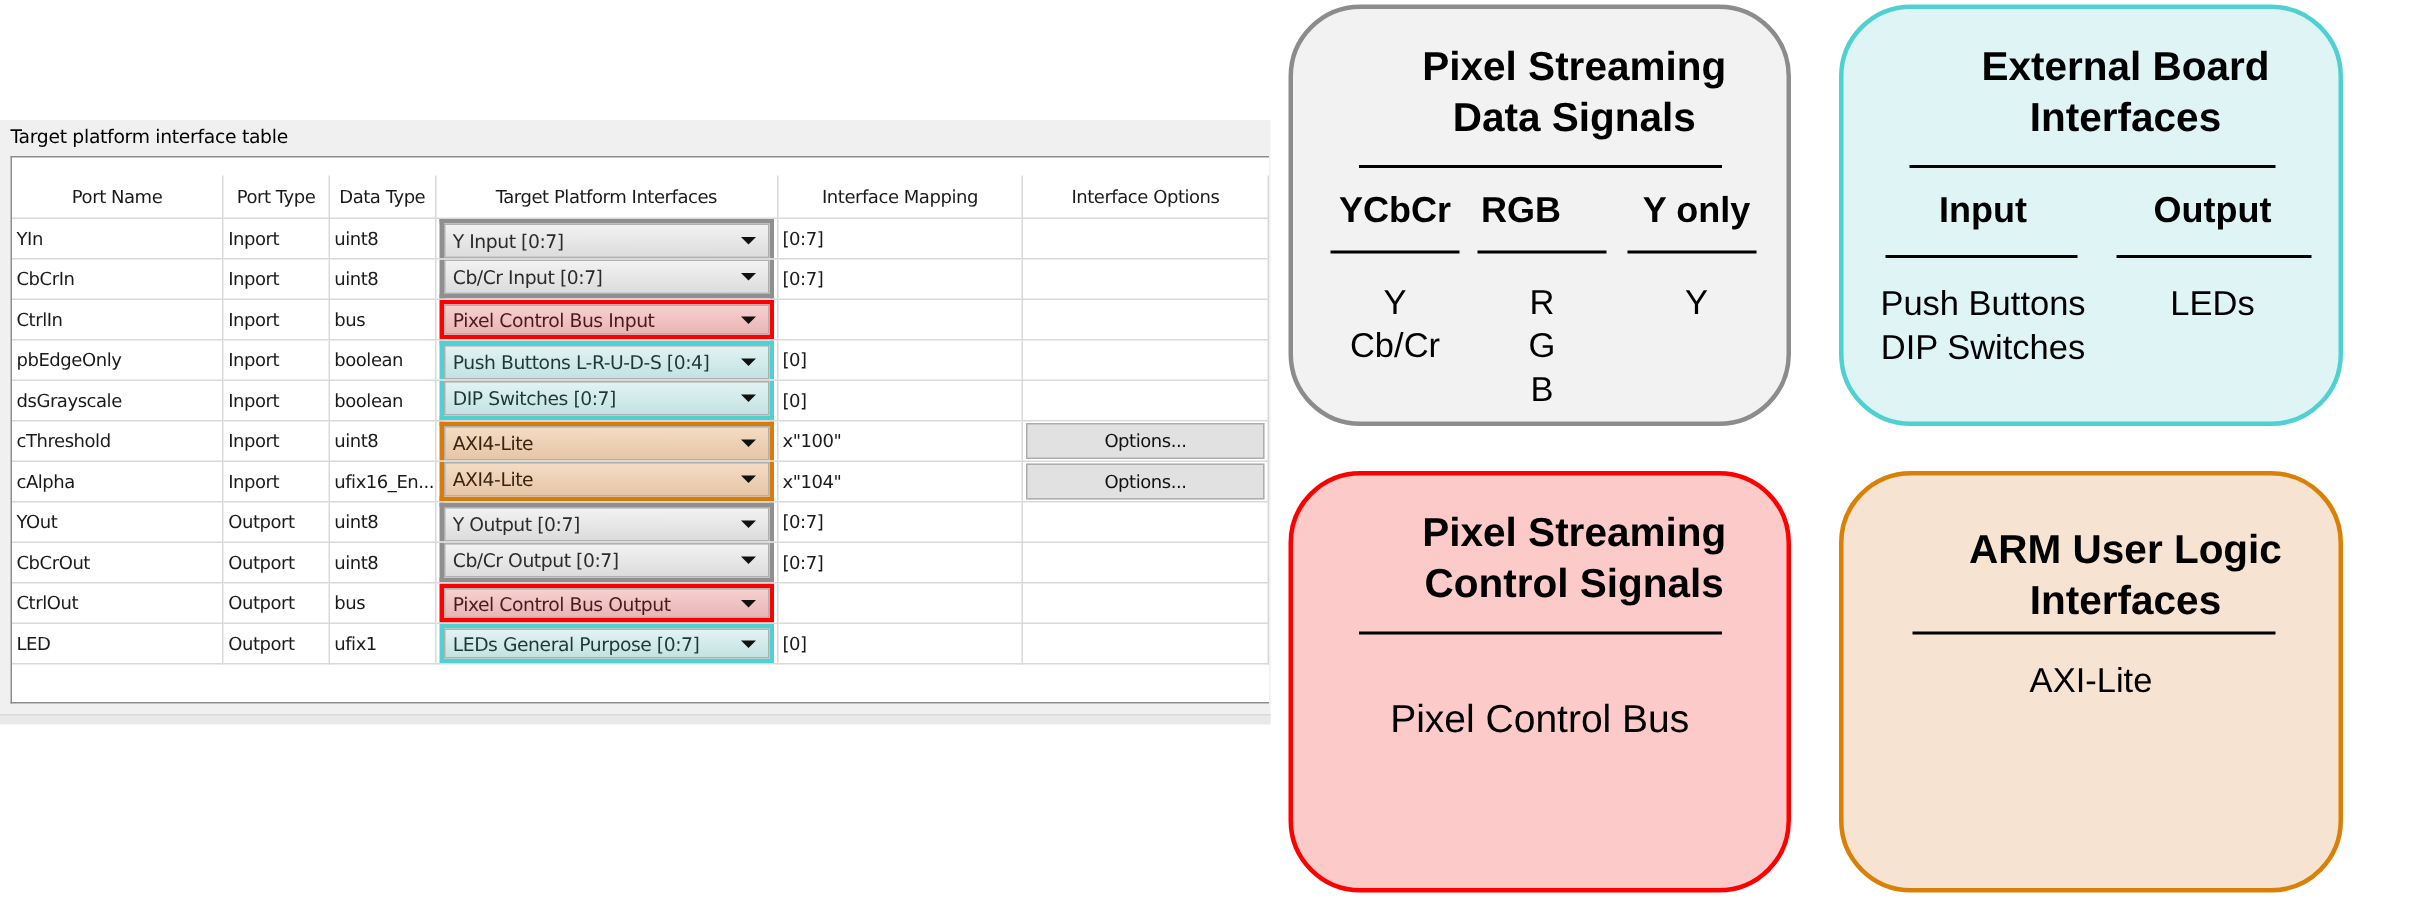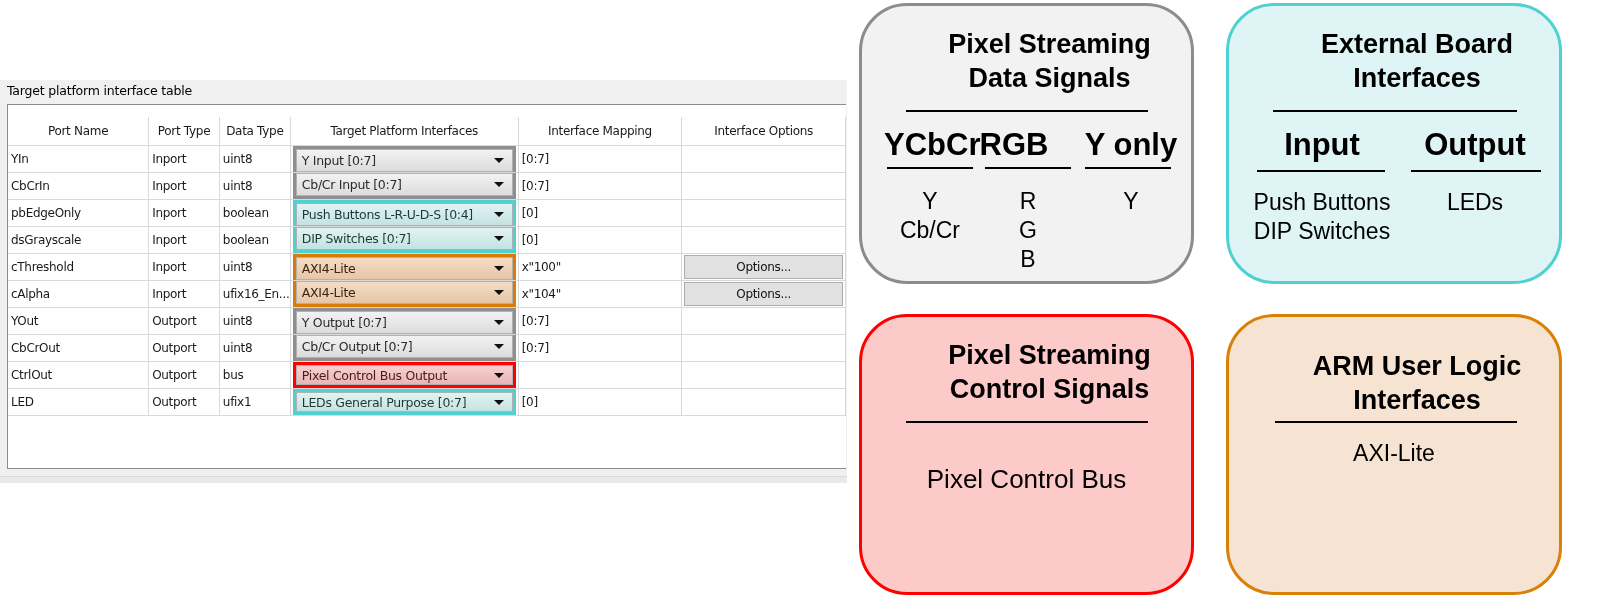--- a/index.html
+++ b/index.html
@@ -70,21 +70,21 @@
 
   
   .box {
     position:absolute; box-sizing:border-box; border-radius:48px; border-width:3px; border-style:solid;
     text-align:center; color:#000;
   }
   .box h2 {
     margin:0; font-size:27px; line-height:34px; font-weight:bold;padding-left:46px;
   }
   .box .rule { height:2px; background:#000; position:absolute; }
-  .box .sub { position:absolute; font-size:31px; font-weight:bold; }
+  .box .sub { position:absolute; font-size:24px; font-weight:bold; }
   .box .val { position:absolute; font-size:23px; line-height:29px; }
 
   .box-gray   { left:859px;  top:3px;   width:335px; height:281px; border-color:#8c8c8c; background:#f2f2f2; }
   .box-cyan   { left:1226px; top:3px;   width:336px; height:281px; border-color:#4fd1d1; background:#dff4f4; }
   .box-red    { left:859px;  top:314px; width:335px; height:281px; border-color:#ff0000; background:#fdcaca; }
   .box-orange { left:1226px; top:314px; width:336px; height:281px; border-color:#d98006; background:#f6e3d1; }
 </style>
 </head>
 <body>
 
@@ -130,20 +130,35 @@
               <div class="inner">
                   <span>Cb/Cr Input [0:7]</span>
                   <span class="arrow"></span>
                 </div>
             </div>
           </td>
           <td>[0:7]</td>
           <td class="opt"></td>
         </tr>
 
+        <tr>
+          <td>CtrlIn</td>
+          <td>Inport</td>
+          <td>bus</td>
+          <td class="tpi">
+            <div class="dd red">
+              <div class="inner">
+                  <span>Pixel Control Bus Input</span>
+                  <span class="arrow"></span>
+                </div>
+            </div>
+          </td>
+          <td></td>
+          <td class="opt"></td>
+        </tr>
 
         <tr>
           <td>pbEdgeOnly</td>
           <td>Inport</td>
           <td>boolean</td>
           <td class="tpi">
             <div class="dd cyan join-bottom">
               <div class="inner">
                   <span>Push Buttons L-R-U-D-S [0:4]</span>
                   <span class="arrow"></span>

